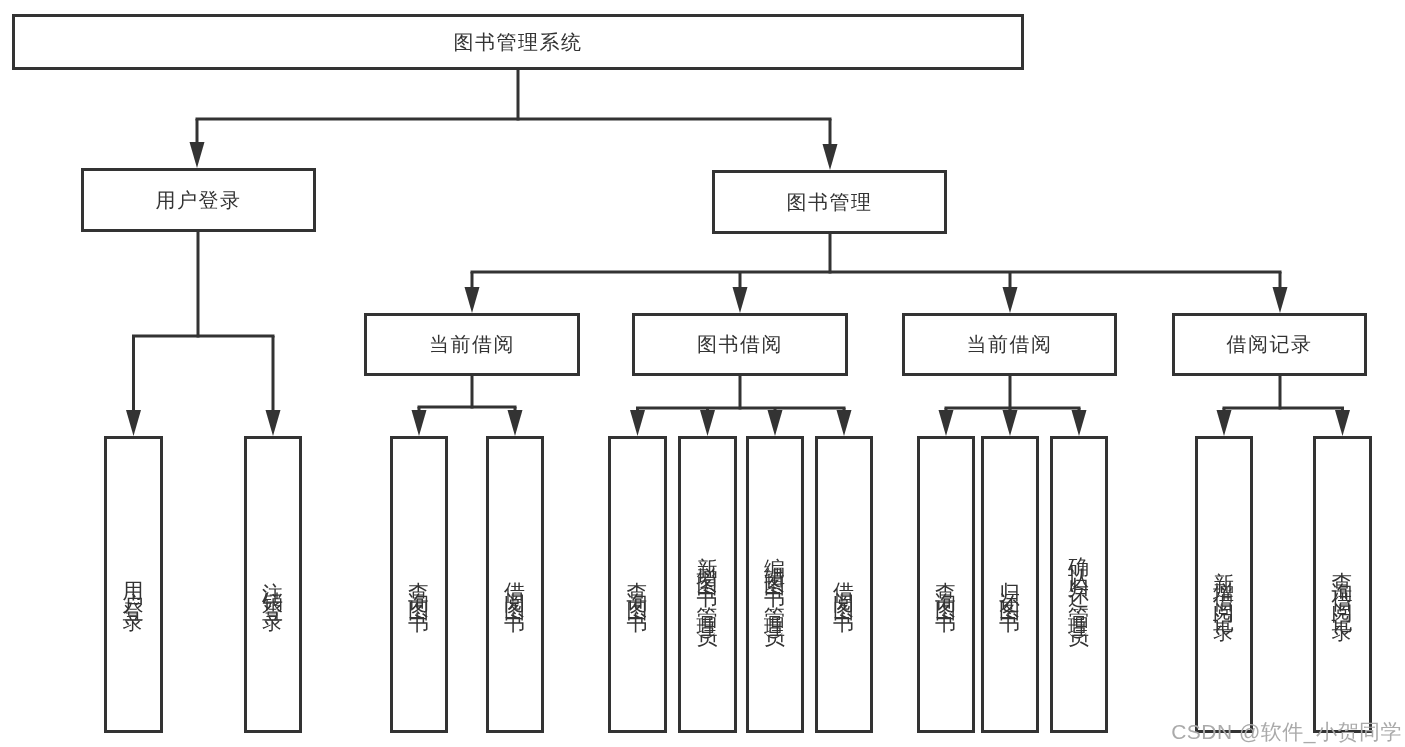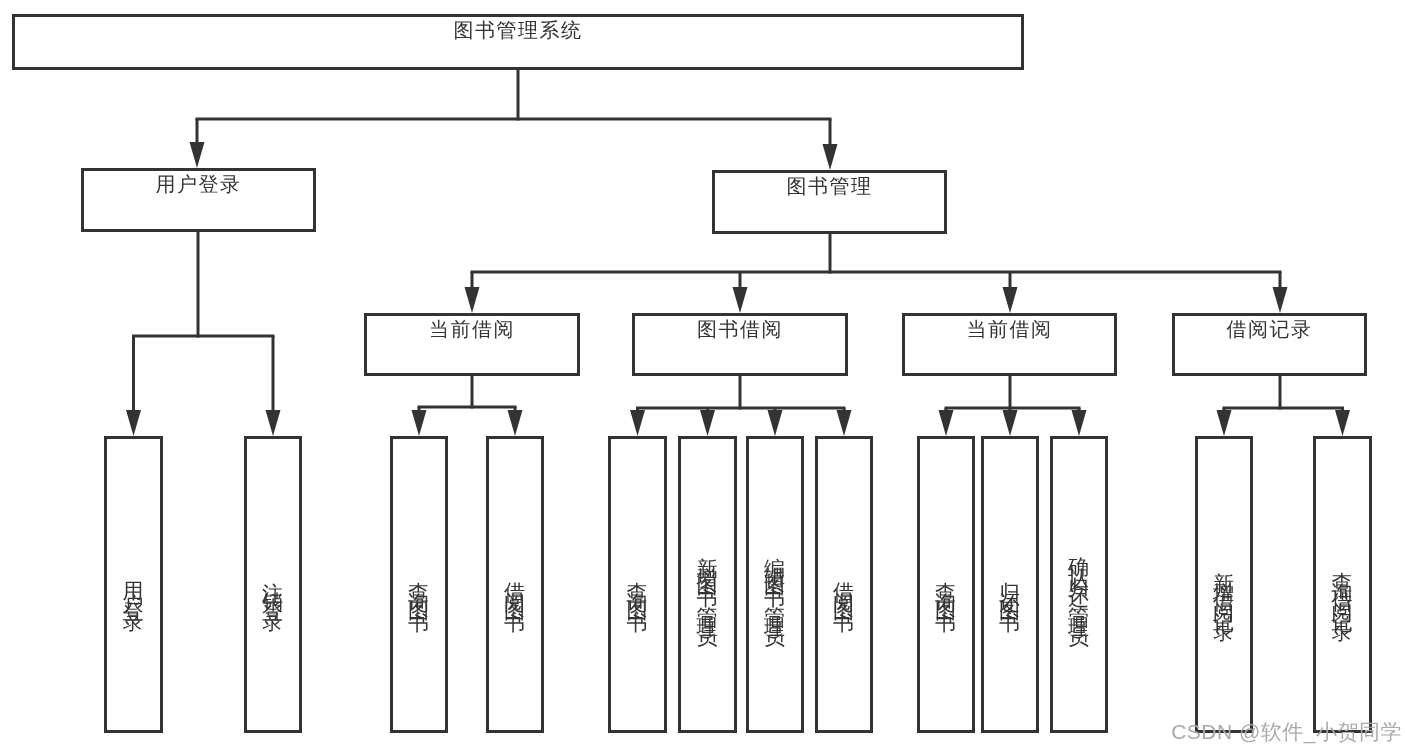--- a/index.html
+++ b/index.html
@@ -15,21 +15,21 @@
     position: absolute;
     left: 0; top: 0;
     pointer-events: none;
   }
   .hnode {
     position: absolute;
     box-sizing: border-box;
     background: #ffffff;
     border: 3px solid #333333;
     display: flex;
-    align-items: flex-start;
+    align-items: center;
     justify-content: center;
     z-index: 2;
   }
   .htext {
     font-size: 20px;
     letter-spacing: 1.5px;
     color: #333333;
     white-space: nowrap;
   }
   .vnode {

